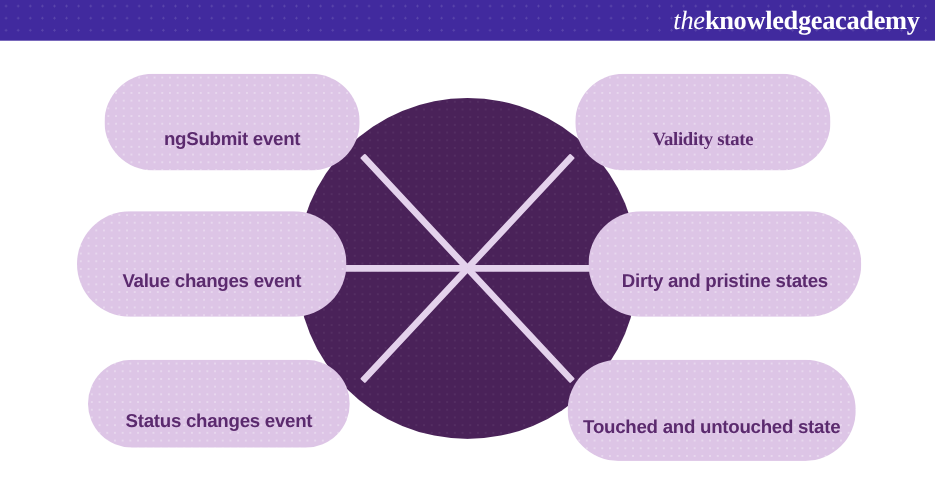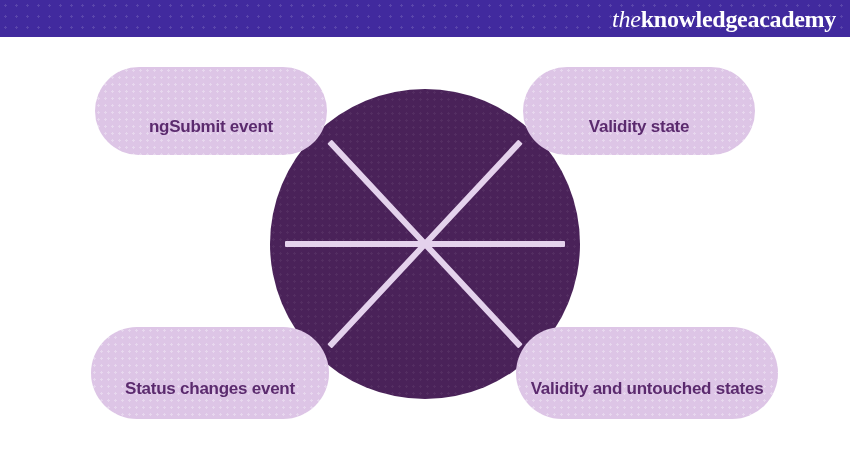--- a/index.html
+++ b/index.html
@@ -144,24 +144,24 @@
     font-weight: bold;
     line-height: 1.32;
     letter-spacing: -0.25px;
     padding: 0 14px;
     margin-top: 32px;
   }
 
   
   .pill-l1 { left: 95px;  top: 30px;  width: 232px; height: 88px; }
   .pill-l2 { left: 70px;  top: 155px; width: 245px; height: 96px; }
-  .pill-l3 { left: 91px;  top: 290px; width: 238px; height: 92px; }
-
-  
-  .pill-r1 { left: 523px; top: 30px;  width: 232px; height: 88px; }
+  .pill-l3 { left: 80px;  top: 290px; width: 238px; height: 80px; }
+
+  
+  .pill-r1 { left: 523px; top: 30px;  width: 232px; height: 88px; font-family: Liberation Serif, serif; }
   .pill-r2 { left: 535px; top: 155px; width: 248px; height: 96px; }
   .pill-r3 { left: 516px; top: 290px; width: 262px; height: 92px; }
 </style>
 </head>
 <body>
 
 <div class="page">
 
   <div class="header">
     <div class="header-dots"></div>
@@ -177,26 +177,32 @@
     <div class="spoke spoke-nw"></div>
     <div class="spoke spoke-w"></div>
     <div class="spoke spoke-sw"></div>
     <div class="spoke spoke-ne"></div>
     <div class="spoke spoke-e"></div>
     <div class="spoke spoke-se"></div>
 
     <div class="pill pill-l1">
       <span class="pill-label">ngSubmit event</span>
     </div>
+    <div class="pill pill-l2">
+      <span class="pill-label">Value changes event</span>
+    </div>
     <div class="pill pill-l3">
       <span class="pill-label">Status changes event</span>
     </div>
 
     <div class="pill pill-r1">
       <span class="pill-label">Validity state</span>
     </div>
+    <div class="pill pill-r2">
+      <span class="pill-label">Dirty and pristine states</span>
+    </div>
     <div class="pill pill-r3">
-      <span class="pill-label">Validity and untouched states</span>
+      <span class="pill-label">Touched and untouched state</span>
     </div>
 
 
   </div>
 </div>
 
 </body></html>

